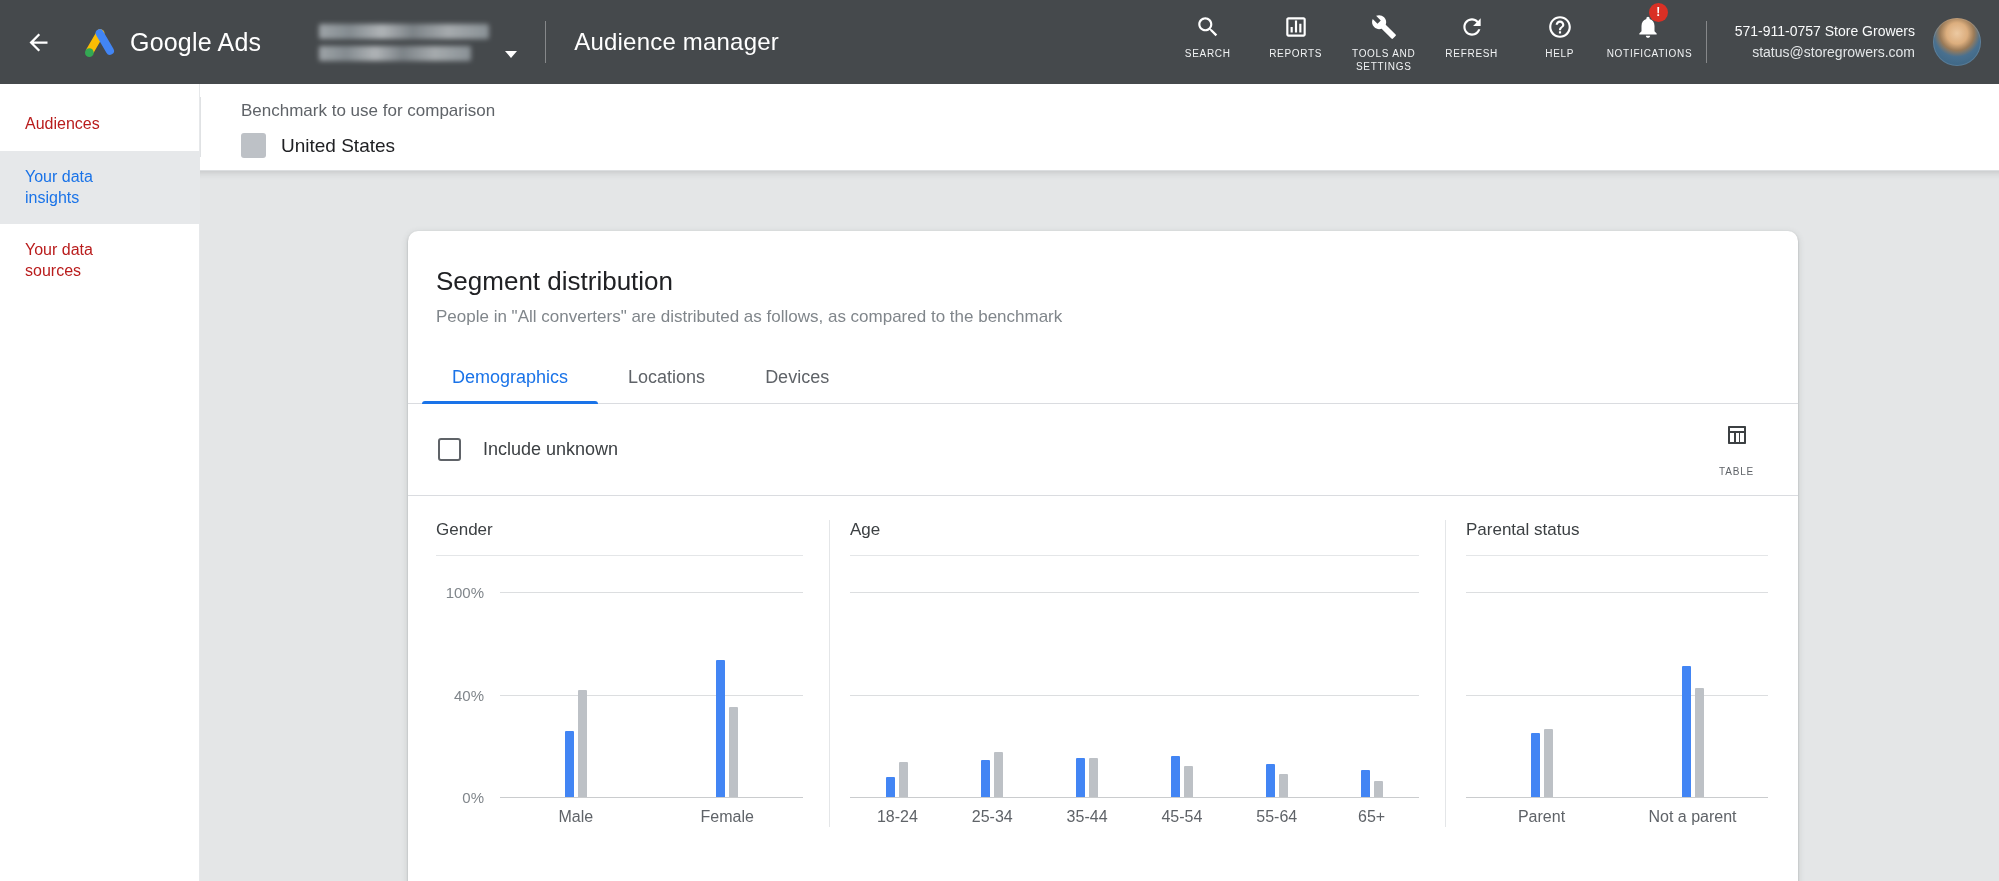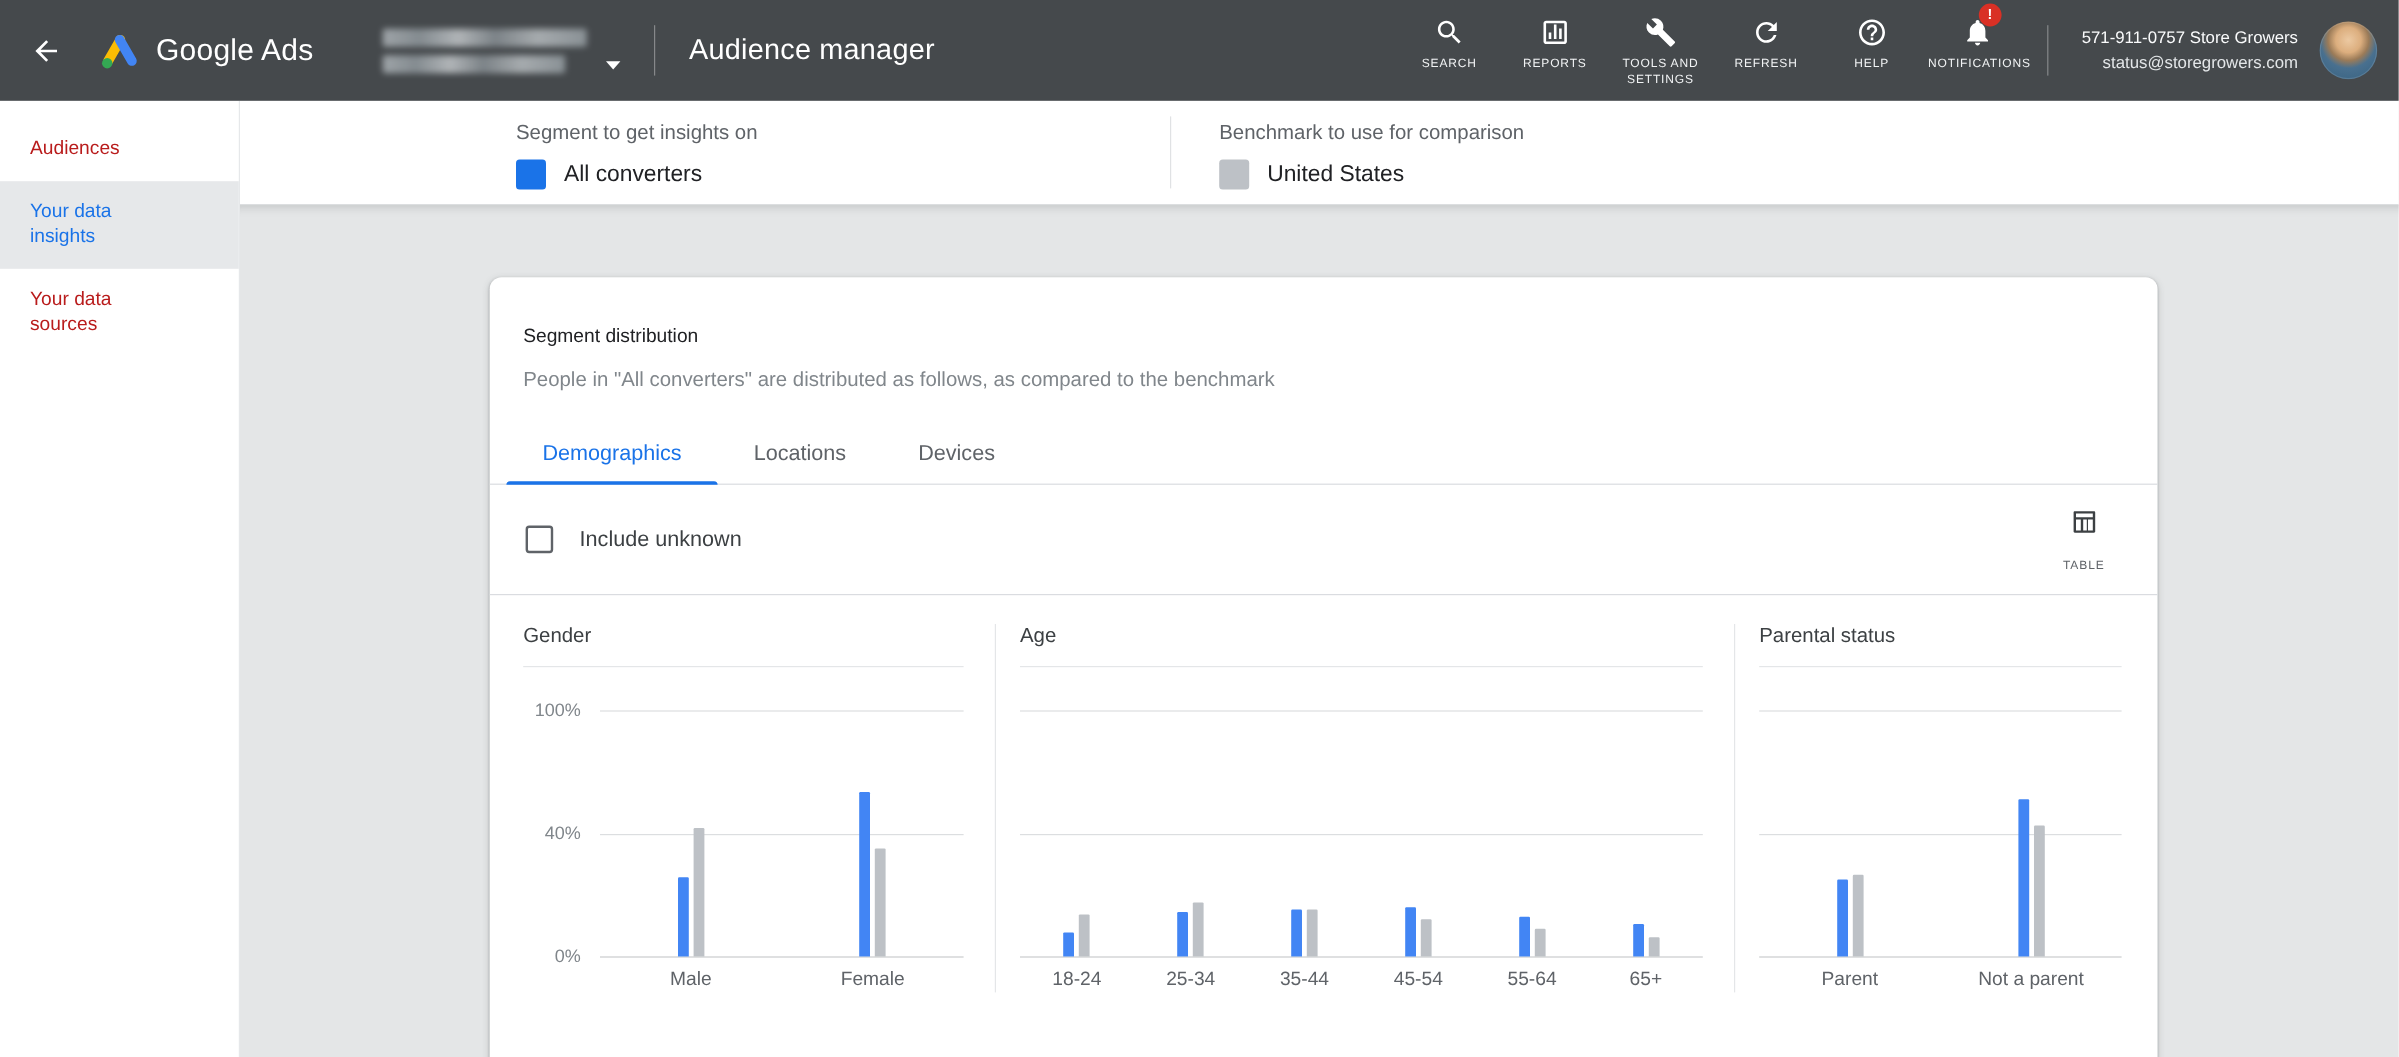--- a/index.html
+++ b/index.html
@@ -55,21 +55,21 @@
   .seg-swatch { width:25px; height:25px; border-radius:3px; }
   .seg-value { font-size:19px; color:#202124; font-weight:500; }
   .download-section { width:255px; display:flex; align-items:center; justify-content:center; border-left:1px solid #e0e2e4; margin:13px 0; }
   .download-link { font-size:18px; font-weight:500; color:#1a73e8; cursor:pointer; }
 
   
   .content { flex:1; position:relative; overflow:hidden; box-shadow:inset 0 10px 10px -10px rgba(0,0,0,.2); }
   .card { position:absolute; left:208px; top:60px; width:1390px; height:780px; background:#fff; border-radius:10px;
     box-shadow:0 1px 2px rgba(60,64,67,.3), 0 2px 6px 1px rgba(60,64,67,.12); }
   .card-head { padding:34px 28px 0 28px; }
-  .card-title { font-size:16px; font-weight:500; color:#202124; line-height:32px; }
+  .card-title { font-size:26px; font-weight:500; color:#202124; line-height:32px; }
   .card-sub { font-size:17px; color:#80868b; margin-top:10px; line-height:20px; }
   .tabs { display:flex; margin-top:24px; border-bottom:1px solid #dadce0; padding-left:14px; }
   .tab { position:relative; padding:0 30px; height:52px; display:flex; align-items:center; font-size:18px; font-weight:500; color:#5f6368; cursor:pointer; }
   .tab.active { color:#1a73e8; }
   .tab.active::after { content:""; position:absolute; left:0; right:0; bottom:-1px; height:3px; background:#1a73e8; border-radius:3px 3px 0 0; }
 
   .controls { height:92px; display:flex; align-items:center; justify-content:space-between; border-bottom:1px solid #dadce0; padding:0 44px 0 30px; }
   .checkbox-wrap { display:flex; align-items:center; gap:22px; cursor:pointer; }
   .checkbox { width:23px; height:23px; border:2px solid #5f6368; border-radius:3px; background:#fff; }
   .checkbox-label { font-size:18px; color:#3c4043; }
@@ -178,27 +178,20 @@
 <div class="app-body">
   <div class="sidebar">
     <div class="side-item">Audiences</div>
     <div class="side-item active">Your data insights</div>
     <div class="side-item">Your data sources</div>
   </div>
 
   <div class="main">
 
     <div class="segment-bar">
-      <div class="seg-section seg-left">
-        <div class="seg-label">Segment to get insights on</div>
-        <div class="seg-value-row">
-          <span class="seg-swatch" style="background:#1a73e8"></span>
-          <span class="seg-value">All converters</span>
-        </div>
-      </div>
       <div class="seg-vdivider"></div>
       <div class="seg-section seg-right">
         <div class="seg-label">Benchmark to use for comparison</div>
         <div class="seg-value-row">
           <span class="seg-swatch" style="background:#bdc1c6"></span>
           <span class="seg-value">United States</span>
         </div>
       </div>
     </div>
 

